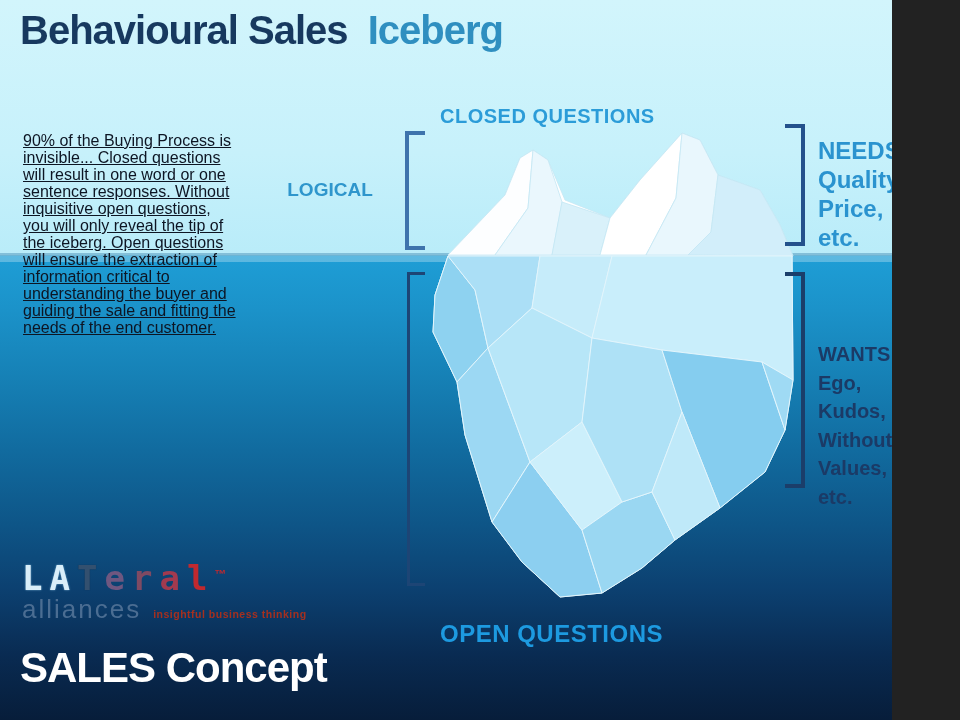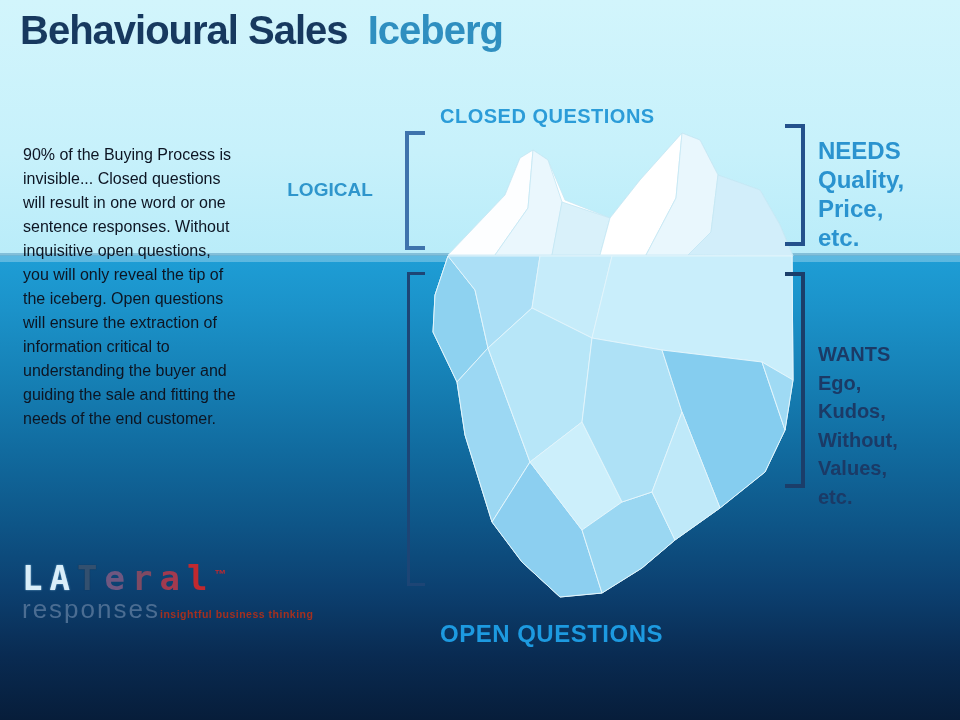--- a/index.html
+++ b/index.html
@@ -1,17 +1,17 @@
 <!DOCTYPE html>
 <html><head>
 <meta charset="utf-8">
 <style>
   html,body{margin:0;padding:0;background:#222;}
   .slide{
-    position:relative; width:960px; height:720px; overflow:hidden;
+    position:relative; width:892px; height:720px; overflow:hidden;
     font-family:"Liberation Sans", sans-serif;
     background:linear-gradient(180deg,#d3f6fd 0%, #c6f1fa 20%, #bfeefa 35%);
   }
   
   .sky{position:absolute;left:0;top:0;width:960px;height:255px;
     background:linear-gradient(180deg,#d2f5fc 0%, #c7f1fb 60%, #b9ecf9 100%);}
   
   .ocean{position:absolute;left:0;top:255px;width:960px;height:465px;
     background:linear-gradient(180deg,
       #1e9ed6 0%, #1b92c9 12%, #1681b6 26%, #116b9f 42%,
@@ -23,22 +23,22 @@
 
   .iceberg-svg{position:absolute;left:380px;top:110px;}
 
   
   .title{position:absolute;left:20px;top:8px;font-size:40px;font-weight:bold;
     letter-spacing:-1px;white-space:nowrap;}
   .title .t1{color:#17395f;}
   .title .t2{color:#2f8fc0;margin-left:10px;}
 
   
-  .para{position:absolute;left:23px;top:143px;width:268px;
-    font-size:16px;line-height:24px;color:#0d1523;white-space:pre-line;}
+  .para{position:absolute;left:23px;top:132px;width:268px;
+    font-size:16px;line-height:17px;color:#0d1523;white-space:pre-line;text-decoration:underline;}
 
   
   .lbl{position:absolute;font-weight:600;white-space:pre-line;}
   .lbl-closed{left:440px;top:105px;width:340px;
     font-size:20px;color:#2b9cd8;letter-spacing:.5px;}
   .lbl-open{left:440px;top:620px;width:340px;
     font-size:24px;color:#1d9ae0;letter-spacing:.5px;}
   .lbl-logical{left:270px;top:179px;width:120px;text-align:center;
     font-size:19px;color:#2f96cc;}
   .lbl-emotional{left:262px;top:423px;width:130px;text-align:right;
@@ -64,21 +64,21 @@
   .c1,.c2{color:#d9eef9;text-shadow:0 0 2px #7fb3d4;}
   .c3{color:#33506f;text-shadow:0 0 1px #16304d;}
   .c4{color:#6f5780;}
   .c5{color:#7f4a63;}
   .c6{color:#a23a4f;}
   .c7{color:#c1292f;}
   .tm{font-size:12px;color:#c1292f;vertical-align:super;letter-spacing:0;
     font-family:"Liberation Sans", sans-serif;font-weight:bold;}
   .logo-sub{display:flex;align-items:baseline;margin-top:-2px;}
   .logo-alliances{font-size:26px;color:#4b6d92;letter-spacing:2px;}
-  .logo-tagline{font-size:10.5px;color:#a5301f;font-weight:bold;
+  .logo-tagline{font-size:10.5px;color:#a5301f;font-weight:bold;margin-left:12px;
     letter-spacing:.5px;}
 
   
   .footer{position:absolute;left:20px;top:644px;font-size:42px;font-weight:bold;
     color:#ffffff;letter-spacing:-1px;white-space:nowrap;}
 </style>
 </head>
 <body>
 
 <div class="slide">
@@ -153,19 +153,20 @@
   <div class="bracket br-logical"></div>
   <div class="bracket br-needs"></div>
   <div class="bracket br-emotional"></div>
   <div class="bracket br-wants"></div>
 
   <div class="logo">
     <div class="logo-word">
       <span class="c1">L</span><span class="c2">A</span><span class="c3">T</span><span class="c4">e</span><span class="c5">r</span><span class="c6">a</span><span class="c7">l</span><span class="tm">™</span>
     </div>
     <div class="logo-sub">
-      <span class="logo-alliances">responses</span>
+      <span class="logo-alliances">alliances</span>
       <span class="logo-tagline">insightful business thinking</span>
     </div>
   </div>
 
+  <div class="footer">SALES Concept</div>
 
 </div>
 
 </body></html>

